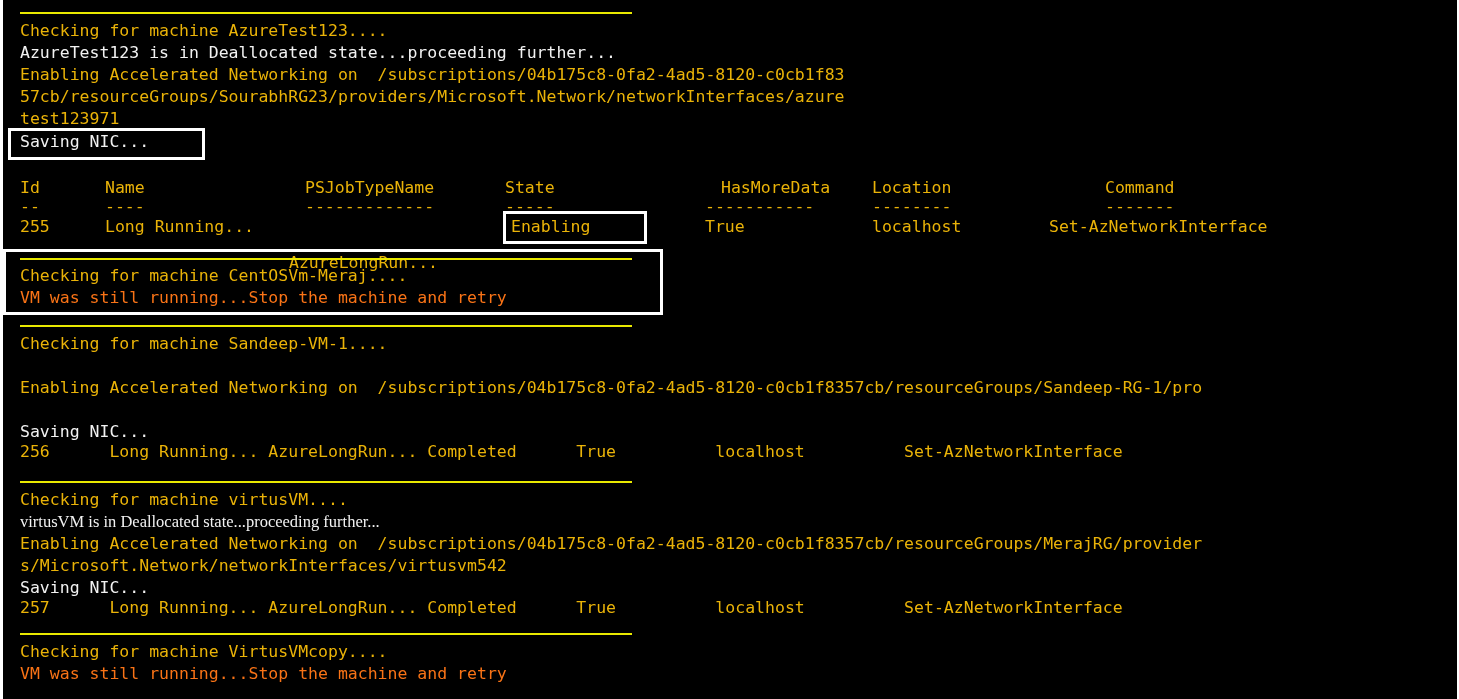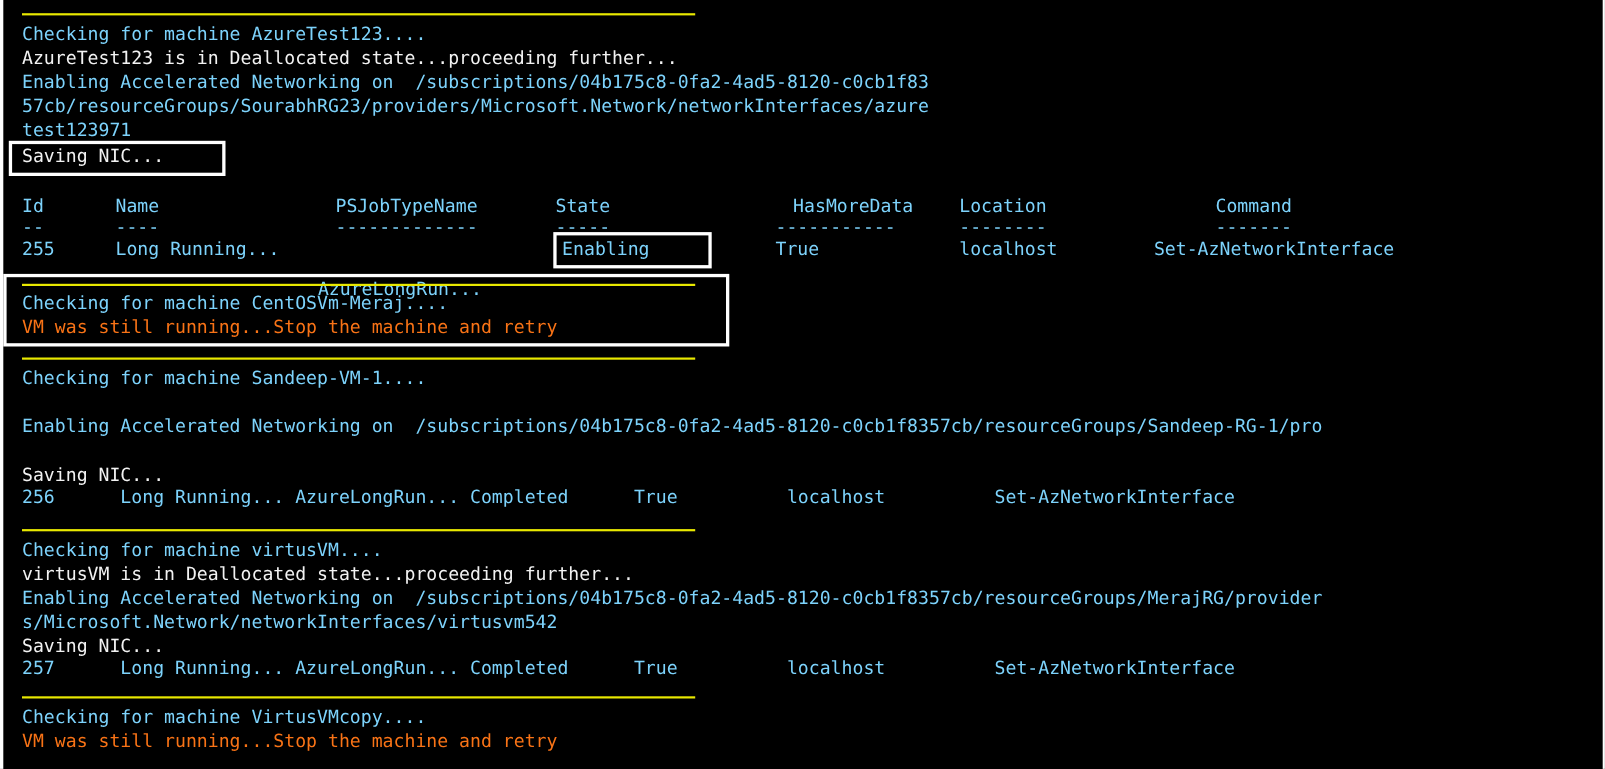--- a/index.html
+++ b/index.html
@@ -22,21 +22,21 @@
   }
   .line {
     position: absolute;
     left: 20px;
     white-space: pre;
     font-size: 16.5px;
     line-height: 22px;
     letter-spacing: 0px;
     font-family: "DejaVu Sans Mono", "Liberation Mono", monospace;
   }
-  .green  { color: #7dd3fc; text-align: center; }
+  .green  { color: #eab308; text-align: center; }
   .white  { color: #f2f2f2; }
   .red    { color: #f97316; }
   .sep {
     position: absolute;
     height: 2px;
     background: #e8e800;
   }
   .hl-box {
     position: absolute;
     border: 3px solid #ffffff;
@@ -102,21 +102,21 @@
   <div class="hl-box" style="left:3px; top:249px; width:660px; height:66px;"></div>
 
   <div class="sep" style="left:20px; top:325px; width:612px;"></div>
   <div class="line green" style="top:333px;">Checking for machine Sandeep-VM-1....</div>
   <div class="line green" style="top:377px;">Enabling Accelerated Networking on  /subscriptions/04b175c8-0fa2-4ad5-8120-c0cb1f8357cb/resourceGroups/Sandeep-RG-1/pro</div>
   <div class="line white" style="top:421px;">Saving NIC...</div>
   <div class="line green" style="top:441px;">256      Long Running... AzureLongRun... Completed      True          localhost          Set-AzNetworkInterface</div>
 
   <div class="sep" style="left:20px; top:481px; width:612px;"></div>
   <div class="line green" style="top:489px;">Checking for machine virtusVM....</div>
-  <div class="line white" style="top:511px;">virtusVM is in Deallocated state...proceeding further...</div>
+  <div class="line white" style="top:511px;font-family:Liberation Serif, serif;">virtusVM is in Deallocated state...proceeding further...</div>
   <div class="line green" style="top:533px;">Enabling Accelerated Networking on  /subscriptions/04b175c8-0fa2-4ad5-8120-c0cb1f8357cb/resourceGroups/MerajRG/provider</div>
   <div class="line green" style="top:555px;">s/Microsoft.Network/networkInterfaces/virtusvm542</div>
   <div class="line white" style="top:577px;">Saving NIC...</div>
   <div class="line green" style="top:597px;">257      Long Running... AzureLongRun... Completed      True          localhost          Set-AzNetworkInterface</div>
 
   <div class="sep" style="left:20px; top:633px; width:612px;"></div>
   <div class="line green" style="top:641px;">Checking for machine VirtusVMcopy....</div>
   <div class="line red" style="top:663px;">VM was still running...Stop the machine and retry</div>
 
 </div>

